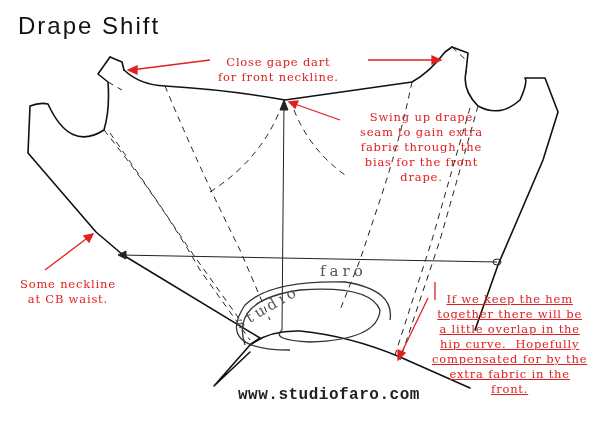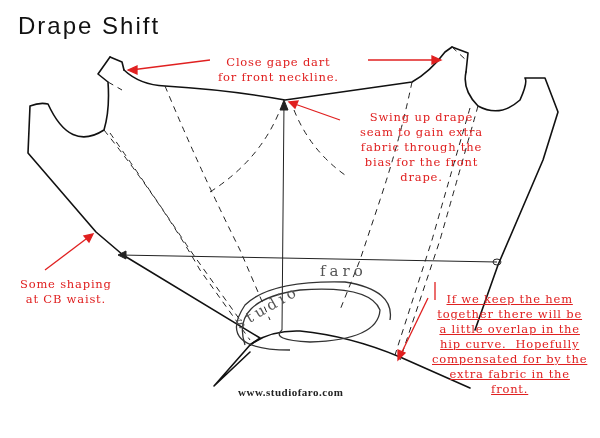--- a/index.html
+++ b/index.html
@@ -1,20 +1,20 @@
 <!DOCTYPE html>
 <html><head>
 <meta charset="utf-8">
 <style>
   html, body { margin: 0; padding: 0; background: #ffffff; }
   body { width: 600px; height: 438px; position: relative; overflow: hidden; font-family: "DejaVu Serif", serif; }
   .title { position: absolute; left: 18px; top: 12px; font-family: Liberation Sans, sans-serif; font-size: 24px; letter-spacing: 2px; color: #111; font-weight: normal; }
   svg.diagram { position: absolute; left: 0; top: 0; }
   .note { position: absolute; color: #e02020; font-family: "DejaVu Serif", serif; font-size: 11.5px; line-height: 15px; letter-spacing: 0.8px; white-space: pre; text-align: center; }
-  .url { position: absolute; left: 238px; top: 386px; font-family: Liberation Serif, serif; font-size: 11px; font-weight: bold; color: #222; letter-spacing: 0.5px; }
+  .url { position: absolute; left: 238px; top: 386px; font-family: Liberation Mono, monospace; font-size: 16px; font-weight: bold; color: #222; letter-spacing: 0.5px; }
   .wm { position: absolute; color: #555; font-family: "DejaVu Serif", serif; font-size: 15px; letter-spacing: 4px; }
 </style>
 </head>
 <body>
 
 <div class="title">Drape Shift</div>
 
 <svg class="diagram" width="600" height="438" viewBox="0 0 600 438">
   <g fill="none" stroke="#111" stroke-width="1.6" stroke-linejoin="round" stroke-linecap="round">
 
@@ -72,21 +72,21 @@
   </g>
 </svg>
 
 <div class="note" style="left:218px; top:55px;">Close gape dart
 for front neckline.</div>
 <div class="note" style="left:360px; top:110px;">Swing up drape
 seam to gain extra
 fabric through the
 bias for the front
 drape.</div>
-<div class="note" style="left:20px; top:277px;">Some shaping
+<div class="note" style="left:20px; top:277px;">Some neckline
 at CB waist.</div>
 <div class="note" style="left:432px; top:292px;text-decoration:underline;">If we keep the hem
 together there will be
 a little overlap in the
 hip curve.  Hopefully
 compensated for by the
 extra fabric in the
 front.</div>
 
 <div class="wm" style="left:232px; top:298px; transform: rotate(-30deg);">studio</div>

